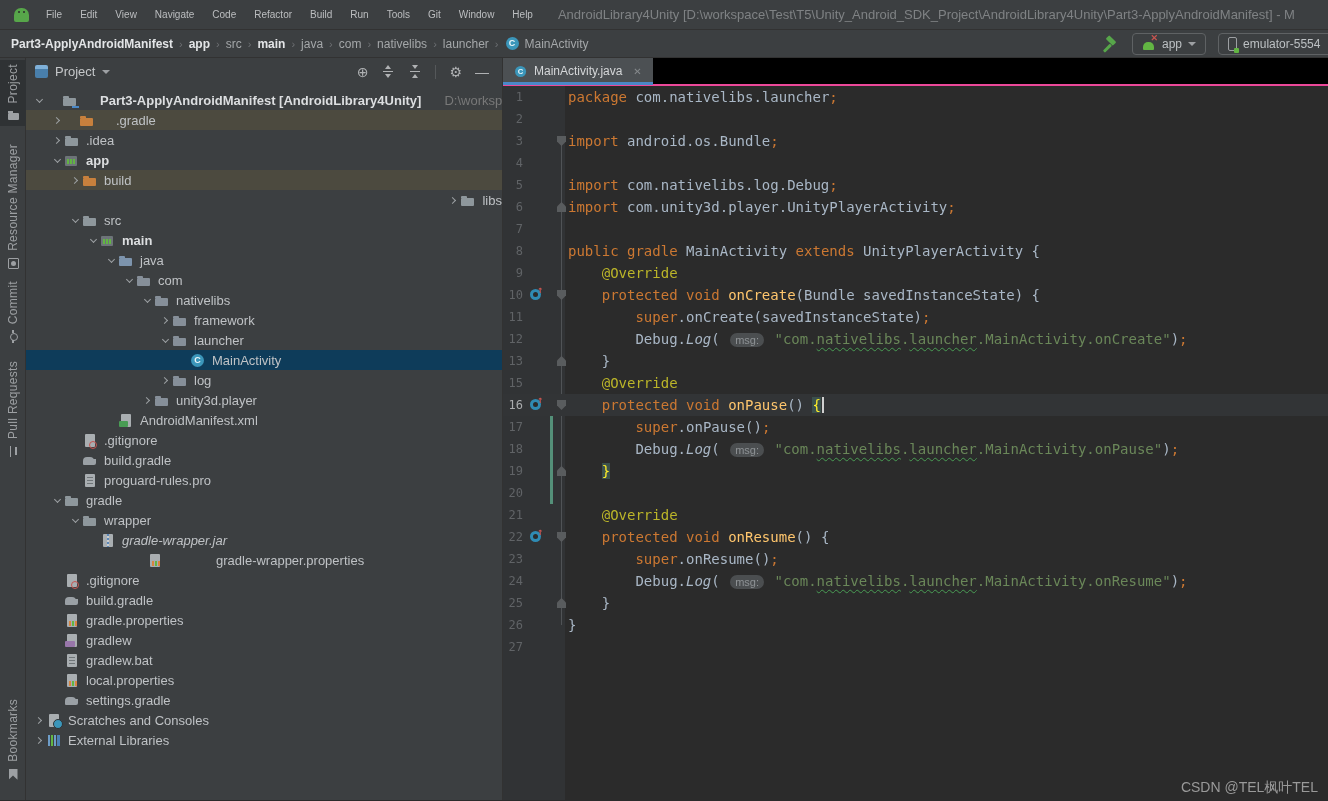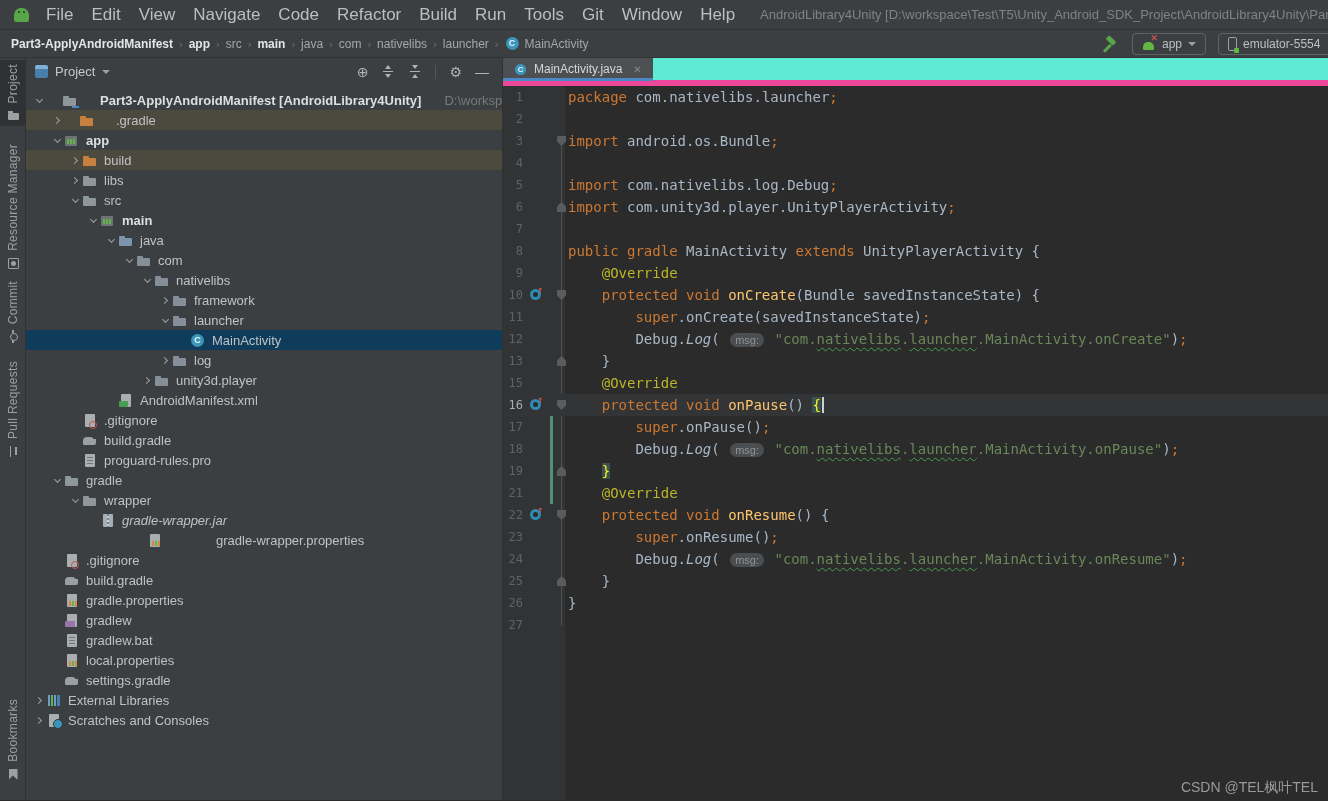--- a/index.html
+++ b/index.html
@@ -5,21 +5,21 @@
   *{box-sizing:border-box;margin:0;padding:0}
   html,body{width:1328px;height:801px;overflow:hidden}
   body{background:#2b2b2b;font-family:"Liberation Sans",sans-serif;color:#bbb;position:relative}
 
   
   .titlebar{height:30px;background:#3c3f41;border-bottom:1px solid #323232;display:flex;align-items:center;padding-left:10px}
   .as-logo{width:15px;height:14px;margin:0 8px 0 4px;background:#57A64A;border-radius:7px 7px 2px 2px;position:relative;flex:none}
   .as-logo::before,.as-logo::after{content:"";position:absolute;top:3px;width:2px;height:2px;background:#2b2b2b;border-radius:50%}
   .as-logo::before{left:4px}.as-logo::after{right:4px}
   #menu-row{display:flex;align-items:center}
-  .menu-item{padding:0 9px;font-size:17px;color:#bcbec0;cursor:default}
+  .menu-item{padding:0 9px;font-size:10px;color:#bcbec0;cursor:default}
   .tb-title{margin-left:16px;color:#7f8284;font-size:13px;white-space:nowrap;overflow:hidden;flex:1}
 
   
   .toolbar2{height:28px;background:#3c3f41;border-bottom:1px solid #323232;display:flex;align-items:center;padding-left:10px;position:relative}
   #crumbs{display:flex;align-items:center;white-space:nowrap;overflow:hidden}
   .crumb{font-size:12px;color:#a4a7a9;display:inline-flex;align-items:center;gap:4px;padding:0 1px;cursor:default}
   .crumb.b{color:#e3e5e7;font-weight:bold}
   .crumb-sep{color:#6d7073;font-size:11px;margin:0 5px}
   .tb-right{position:absolute;left:1103px;top:0;height:28px;display:flex;align-items:center;gap:12px}
   .ico-hammer{width:17px;height:17px;position:relative;flex:none}
@@ -98,21 +98,21 @@
   .manifest-icon::after{left:1px;top:8px;width:9px;height:6px;background:#499C54;border-radius:1px}
   .gradlew-icon::after{left:1px;top:8px;width:10px;height:6px;background:#9876AA;border-radius:1px}
   .scratches-icon::after{left:7px;top:6px;width:8px;height:8px;background:#3b96ba;border-radius:50%;border:1px solid #2f3234}
   .gradle-icon::before{left:1px;top:4px;width:11px;height:8px;background:#9aa0a5;border-radius:4px 4px 1px 1px}
   .gradle-icon::after{left:11px;top:6px;width:2.5px;height:6px;background:#9aa0a5;border-radius:0 0 2px 0}
   .libraries-icon::before{left:2px;top:2px;width:12px;height:11px;background:linear-gradient(90deg,#6E9DC8 0 2px,transparent 2px 3px,#62b543 3px 5px,transparent 5px 6px,#6E9DC8 6px 8px,transparent 8px 9px,#4a7fb5 9px 12px);border-radius:0}
   .libraries-icon::after{content:none}
 
   
   .editor{flex:1;display:flex;flex-direction:column;min-width:0;background:#2b2b2b}
-  .tabbar{height:28px;background:#5eead4;border-bottom:6px solid #ec4899;display:flex;flex:none}
+  .tabbar{height:28px;background:#000000;border-bottom:2px solid #ec4899;display:flex;flex:none}
   .tab{position:relative;display:flex;align-items:center;gap:5px;padding:0 10px;background:#4c5053;font-size:12px;color:#d4d6d8;cursor:default}
   .tab::after{content:"";position:absolute;left:0;right:0;bottom:-1px;height:3px;background:#4A88C7}
   .tab .ticon{transform:scale(.85);margin-top:1px}
   .tab-close{width:12px;text-align:center;color:#85898c;font-size:10px;margin-left:4px}
   .codewrap{flex:1;position:relative;background:linear-gradient(90deg,#313335 0 62px,#2b2b2b 62px);overflow:hidden}
   .cline{position:relative;height:22px;white-space:pre;font-family:"DejaVu Sans Mono",monospace;font-size:14px;line-height:22px}
   .cline.cur{background:#323436}
   .lnum{position:absolute;left:0;top:0;width:20px;text-align:right;font-size:12px;color:#606366;font-family:"DejaVu Sans Mono",monospace}
   .cur .lnum{color:#a9abad}
   .ovr{position:absolute;left:27px;top:5px;width:11px;height:11px;border-radius:50%;background:#2f8bb3}
@@ -270,33 +270,40 @@
         </div>
         <div class="trow mod" style="padding-left: 24px; gap: 15px;">
           <span class="tw-arr">
             <i class="chev"></i>
           </span>
           <span class="ticon folder-orange-icon"></span>
           <span class="tlabel">.gradle</span>
         </div>
         <div class="trow" style="padding-left: 24px;">
           <span class="tw-arr">
+            <i class="chev"></i>
+          </span>
+          <span class="ticon folder-icon"></span>
+          <span class="tlabel">.idea</span>
+        </div>
+        <div class="trow" style="padding-left: 24px;">
+          <span class="tw-arr">
             <i class="chev open"></i>
           </span>
           <span class="ticon module-icon"></span>
           <span class="tlabel b">app</span>
         </div>
         <div class="trow mod" style="padding-left: 42px;">
           <span class="tw-arr">
             <i class="chev"></i>
           </span>
           <span class="ticon folder-orange-icon"></span>
           <span class="tlabel">build</span>
         </div>
-        <div class="trow" style="padding-left: 42px;">
+        <div class="trow" style="padding-left: 42px; justify-content: flex-end;">
           <span class="tw-arr">
             <i class="chev"></i>
           </span>
           <span class="ticon folder-icon"></span>
           <span class="tlabel">libs</span>
         </div>
         <div class="trow" style="padding-left: 42px;">
           <span class="tw-arr">
             <i class="chev open"></i>
           </span>
@@ -440,29 +447,29 @@
         </div>
         <div class="trow" style="padding-left: 24px;">
           <span class="tw-arr"></span>
           <span class="ticon gradle-icon"></span>
           <span class="tlabel">settings.gradle</span>
         </div>
         <div class="trow" style="padding-left: 6px;">
           <span class="tw-arr">
             <i class="chev"></i>
           </span>
+          <span class="ticon scratches-icon"></span>
+          <span class="tlabel">Scratches and Consoles</span>
+        </div>
+        <div class="trow" style="padding-left: 6px;">
+          <span class="tw-arr">
+            <i class="chev"></i>
+          </span>
           <span class="ticon libraries-icon"></span>
           <span class="tlabel">External Libraries</span>
-        </div>
-        <div class="trow" style="padding-left: 6px;">
-          <span class="tw-arr">
-            <i class="chev"></i>
-          </span>
-          <span class="ticon scratches-icon"></span>
-          <span class="tlabel">Scratches and Consoles</span>
         </div>
       </div>
   </div>
 
   <div class="editor">
     <div class="tabbar">
       <div class="tab">
         <span class="ticon class-icon"></span>
         <span>MainActivity.java</span>
         <span class="tab-close">✕</span>
@@ -482,20 +489,21 @@
         <div class="cline"><span class="lnum">9</span><span class="ctext"><span class="c-def">    </span><span class="c-ann">@Override</span></span></div>
         <div class="cline"><span class="lnum">10</span><span class="ovr"></span><span class="foldm start"></span><span class="ctext"><span class="c-kw">    protected void </span><span class="c-meth">onCreate</span><span class="c-def">(Bundle savedInstanceState) {</span></span></div>
         <div class="cline"><span class="lnum">11</span><span class="ctext"><span class="c-def">        </span><span class="c-kw">super</span><span class="c-def">.onCreate(savedInstanceState)</span><span class="c-semi">;</span></span></div>
         <div class="cline"><span class="lnum">12</span><span class="ctext"><span class="c-def">        Debug.</span><span class="c-methi">Log</span><span class="c-def">( </span><span class="c-hint">msg:</span><span class="c-def"> </span><span class="c-str">"com.</span><span class="c-typo">nativelibs</span><span class="c-str">.</span><span class="c-typo">launcher</span><span class="c-str">.MainActivity.onCreate"</span><span class="c-def">)</span><span class="c-semi">;</span></span></div>
         <div class="cline"><span class="lnum">13</span><span class="foldm end"></span><span class="ctext"><span class="c-def">    }</span></span></div>
         <div class="cline"><span class="lnum">15</span><span class="ctext"><span class="c-def">    </span><span class="c-ann">@Override</span></span></div>
         <div class="cline cur"><span class="lnum">16</span><span class="ovr"></span><span class="foldm start"></span><span class="ctext"><span class="c-kw">    protected void </span><span class="c-meth">onPause</span><span class="c-def">() </span><span class="c-brace">{</span><span class="caret"></span></span></div>
         <div class="cline"><span class="lnum">17</span><span class="ctext"><span class="c-def">        </span><span class="c-kw">super</span><span class="c-def">.onPause()</span><span class="c-semi">;</span></span></div>
         <div class="cline"><span class="lnum">18</span><span class="ctext"><span class="c-def">        Debug.</span><span class="c-methi">Log</span><span class="c-def">( </span><span class="c-hint">msg:</span><span class="c-def"> </span><span class="c-str">"com.</span><span class="c-typo">nativelibs</span><span class="c-str">.</span><span class="c-typo">launcher</span><span class="c-str">.MainActivity.onPause"</span><span class="c-def">)</span><span class="c-semi">;</span></span></div>
         <div class="cline"><span class="lnum">19</span><span class="foldm end"></span><span class="ctext"><span class="c-def">    </span><span class="c-brace">}</span></span></div>
+        <div class="cline"><span class="lnum">20</span><span class="ctext"></span></div>
         <div class="cline"><span class="lnum">21</span><span class="ctext"><span class="c-def">    </span><span class="c-ann">@Override</span></span></div>
         <div class="cline"><span class="lnum">22</span><span class="ovr"></span><span class="foldm start"></span><span class="ctext"><span class="c-kw">    protected void </span><span class="c-meth">onResume</span><span class="c-def">() {</span></span></div>
         <div class="cline"><span class="lnum">23</span><span class="ctext"><span class="c-def">        </span><span class="c-kw">super</span><span class="c-def">.onResume()</span><span class="c-semi">;</span></span></div>
         <div class="cline"><span class="lnum">24</span><span class="ctext"><span class="c-def">        Debug.</span><span class="c-methi">Log</span><span class="c-def">( </span><span class="c-hint">msg:</span><span class="c-def"> </span><span class="c-str">"com.</span><span class="c-typo">nativelibs</span><span class="c-str">.</span><span class="c-typo">launcher</span><span class="c-str">.MainActivity.onResume"</span><span class="c-def">)</span><span class="c-semi">;</span></span></div>
         <div class="cline"><span class="lnum">25</span><span class="foldm end"></span><span class="ctext"><span class="c-def">    }</span></span></div>
         <div class="cline"><span class="lnum">26</span><span class="ctext"><span class="c-def">}</span></span></div>
         <div class="cline"><span class="lnum">27</span><span class="ctext"></span></div>
       </div>
   </div>
 </div>

